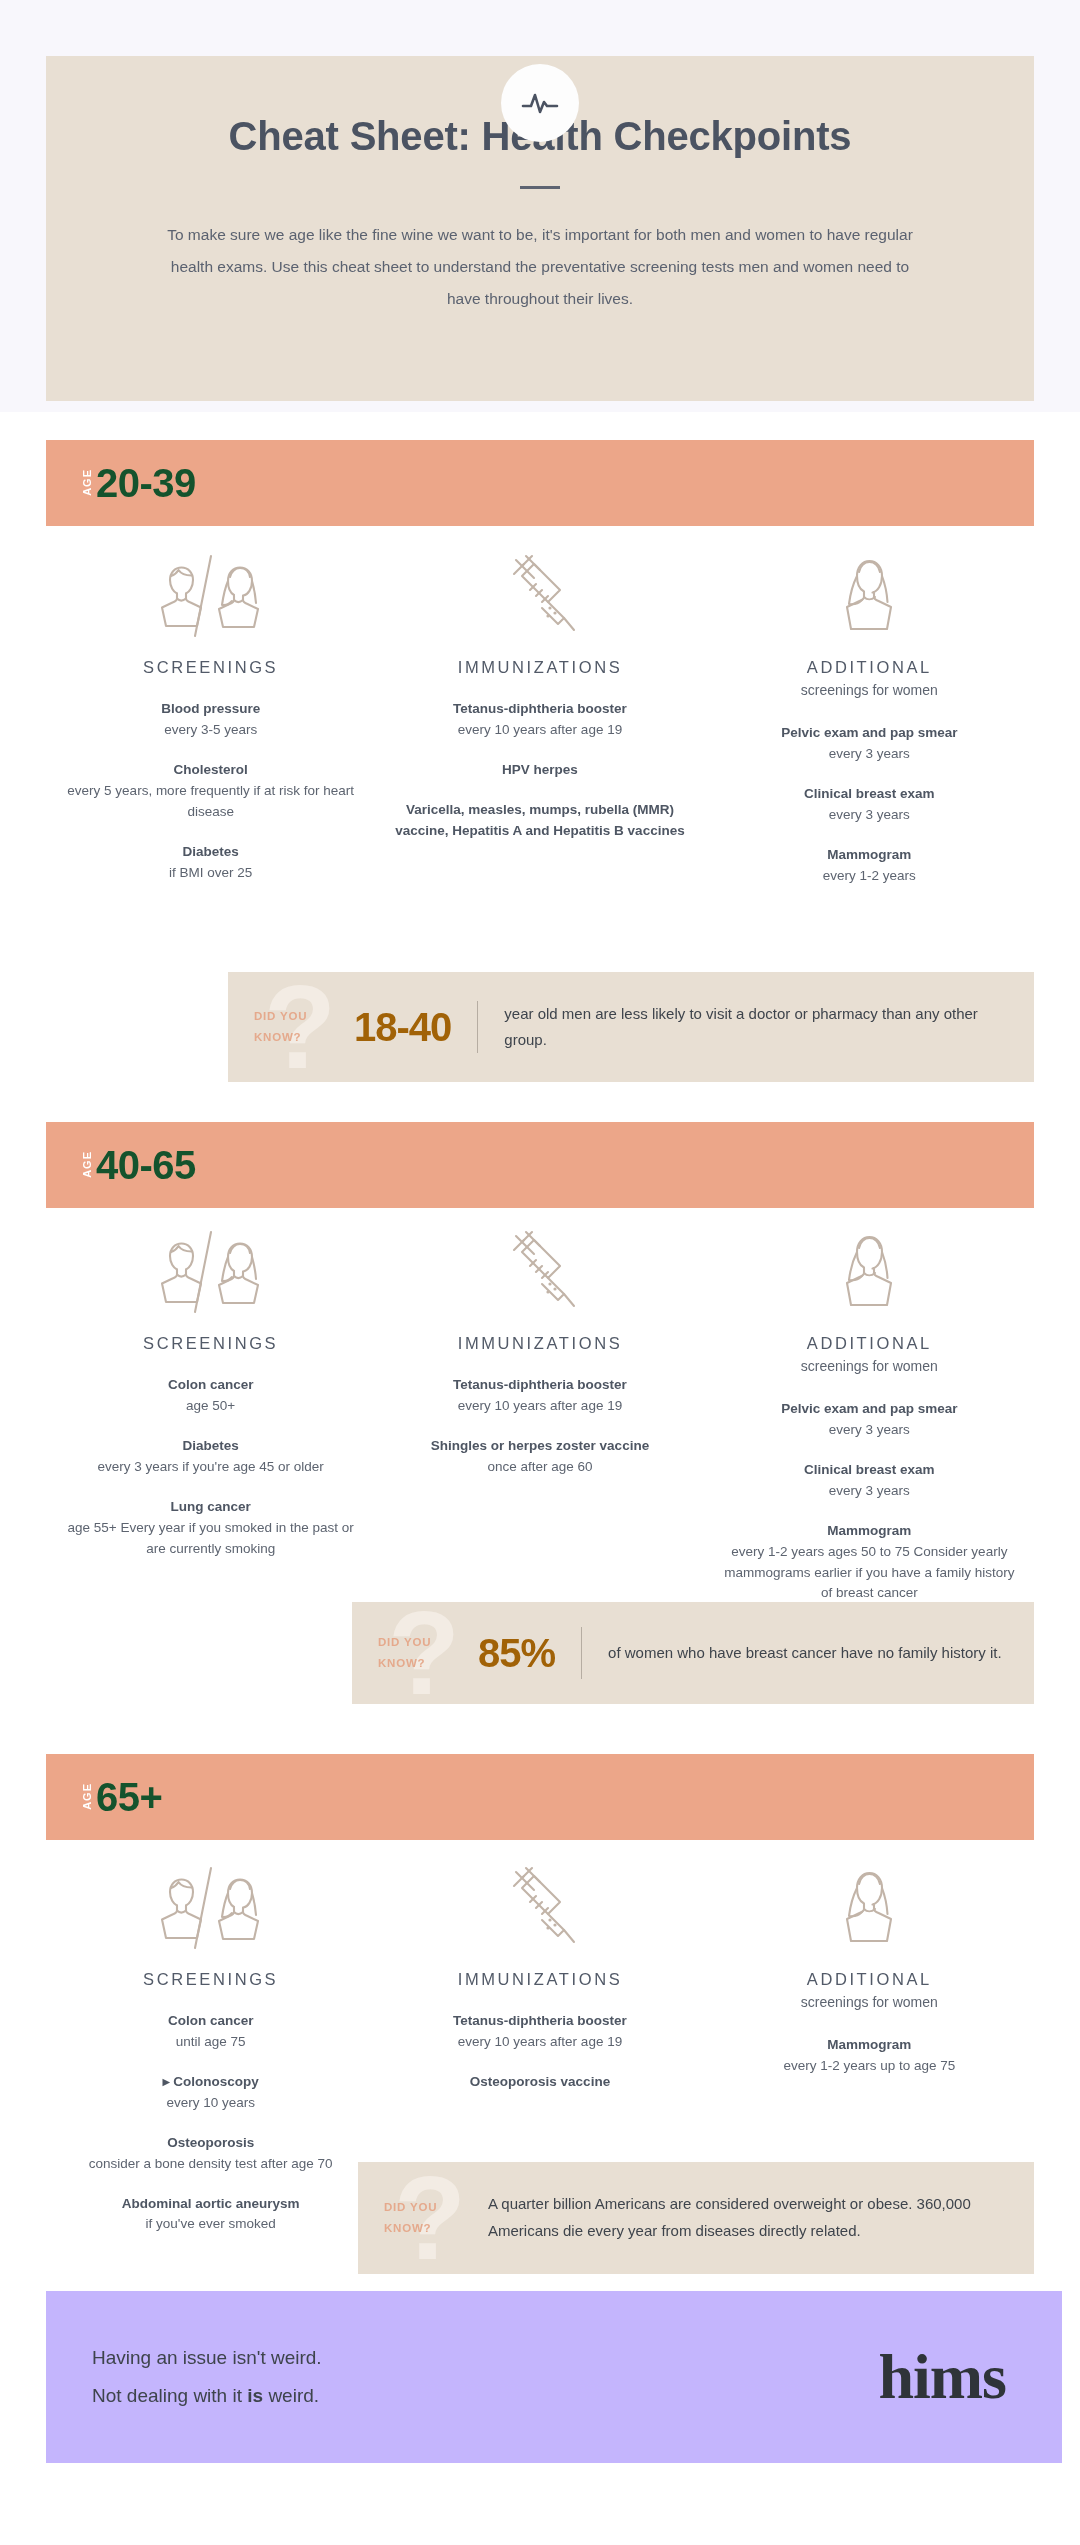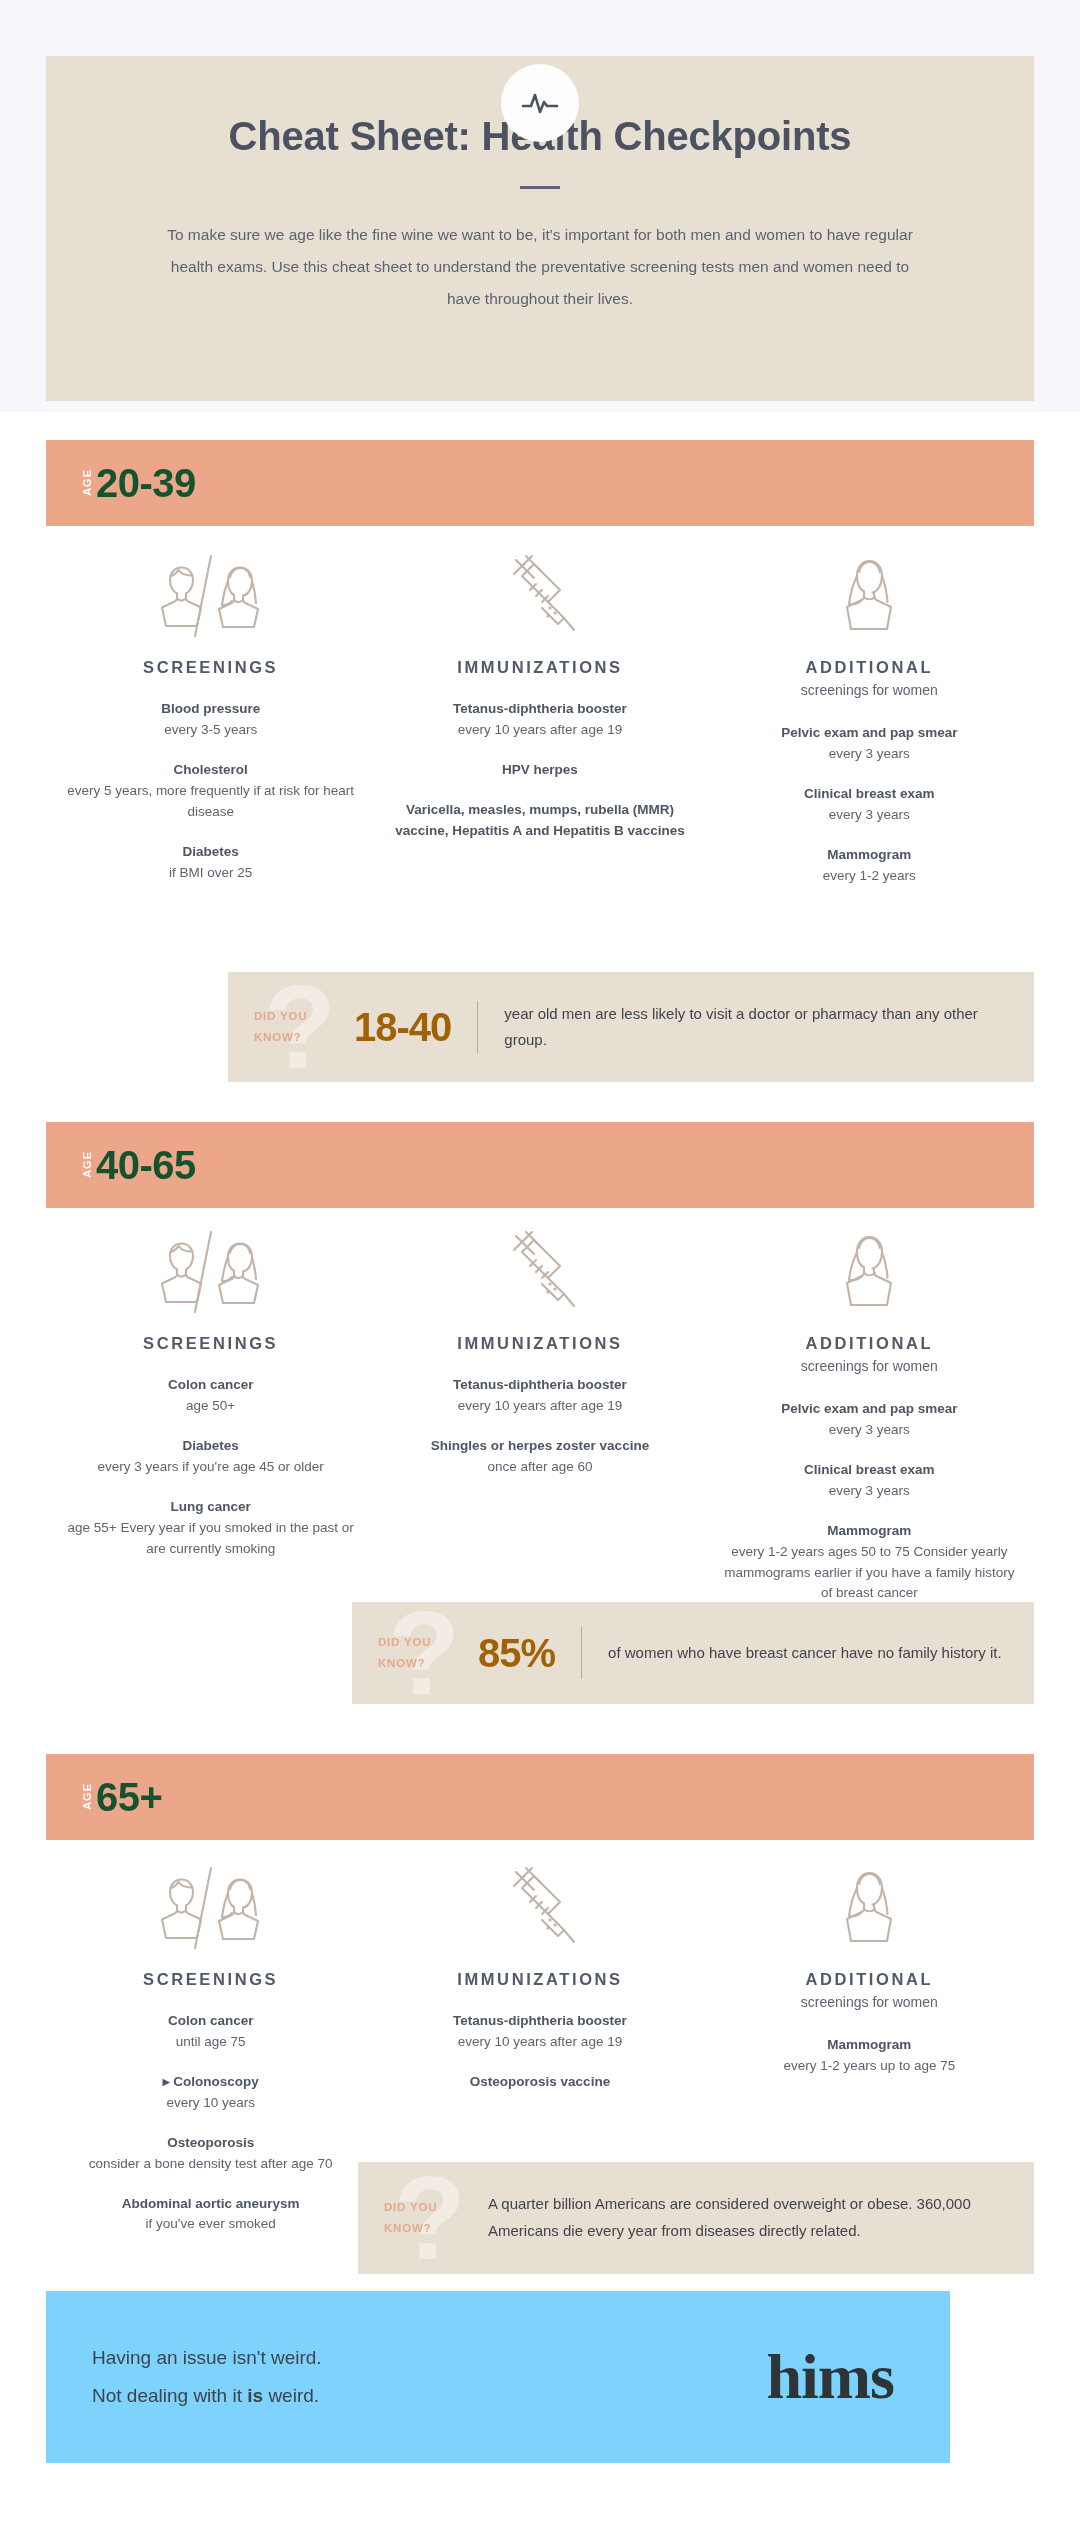--- a/index.html
+++ b/index.html
@@ -120,21 +120,21 @@
   }
   .col-icon {
     height: 82px;
     display: flex;
     align-items: flex-end;
     justify-content: center;
     margin-bottom: 16px;
   }
   .col-title {
     font-size: 16.5px;
-    font-weight: bold;
+    font-weight: normal;
     letter-spacing: 2.6px;
     color: #525a68;
     margin: 0 0 3px 0;
   }
   .col-sub {
     font-size: 14px;
     color: #5d6470;
     margin: 0 0 0 0;
     line-height: 1.5;
   }
@@ -222,22 +222,22 @@
     font-size: 15px;
     color: #3e444c;
     line-height: 1.78;
     padding-left: 14px;
   }
 
   
   .footer {
     position: absolute;
     left: 46px; top: 2291px;
-    width: 904px; height: 172px;
-    background: #7dd3fc;
+    width: 1016px; height: 172px;
+    background: #c4b5fd;
     box-sizing: border-box;
     display: flex;
     align-items: center;
     justify-content: space-between;
     padding: 0 56px 0 46px;
   }
   .footer-lines {
     font-size: 19px;
     color: #3e444c;
     line-height: 2.0;

